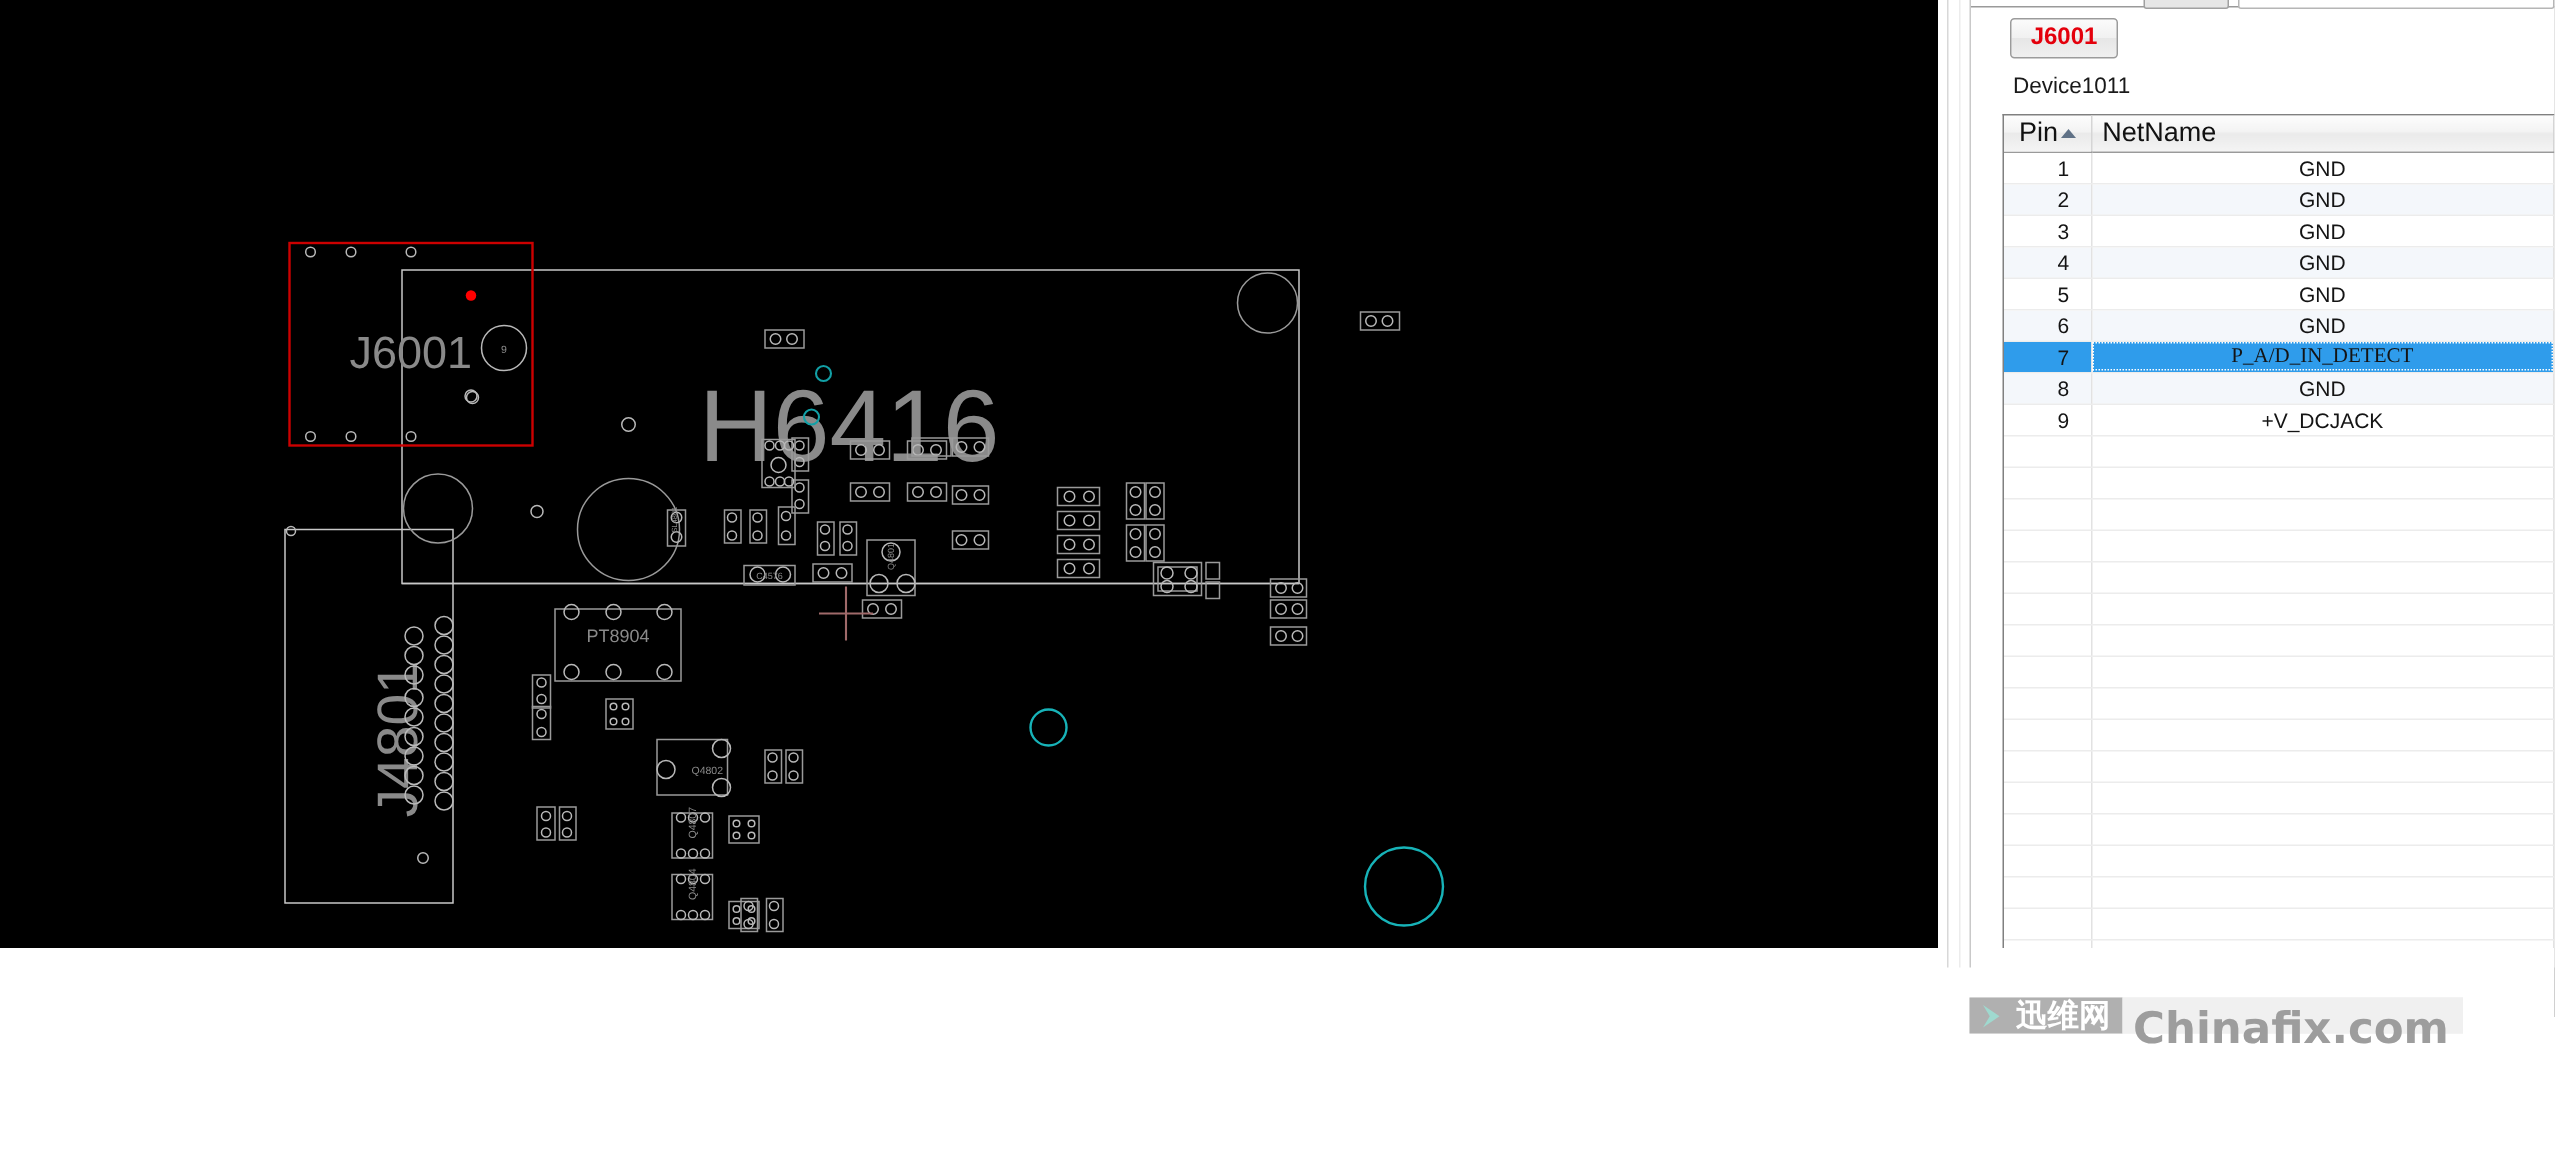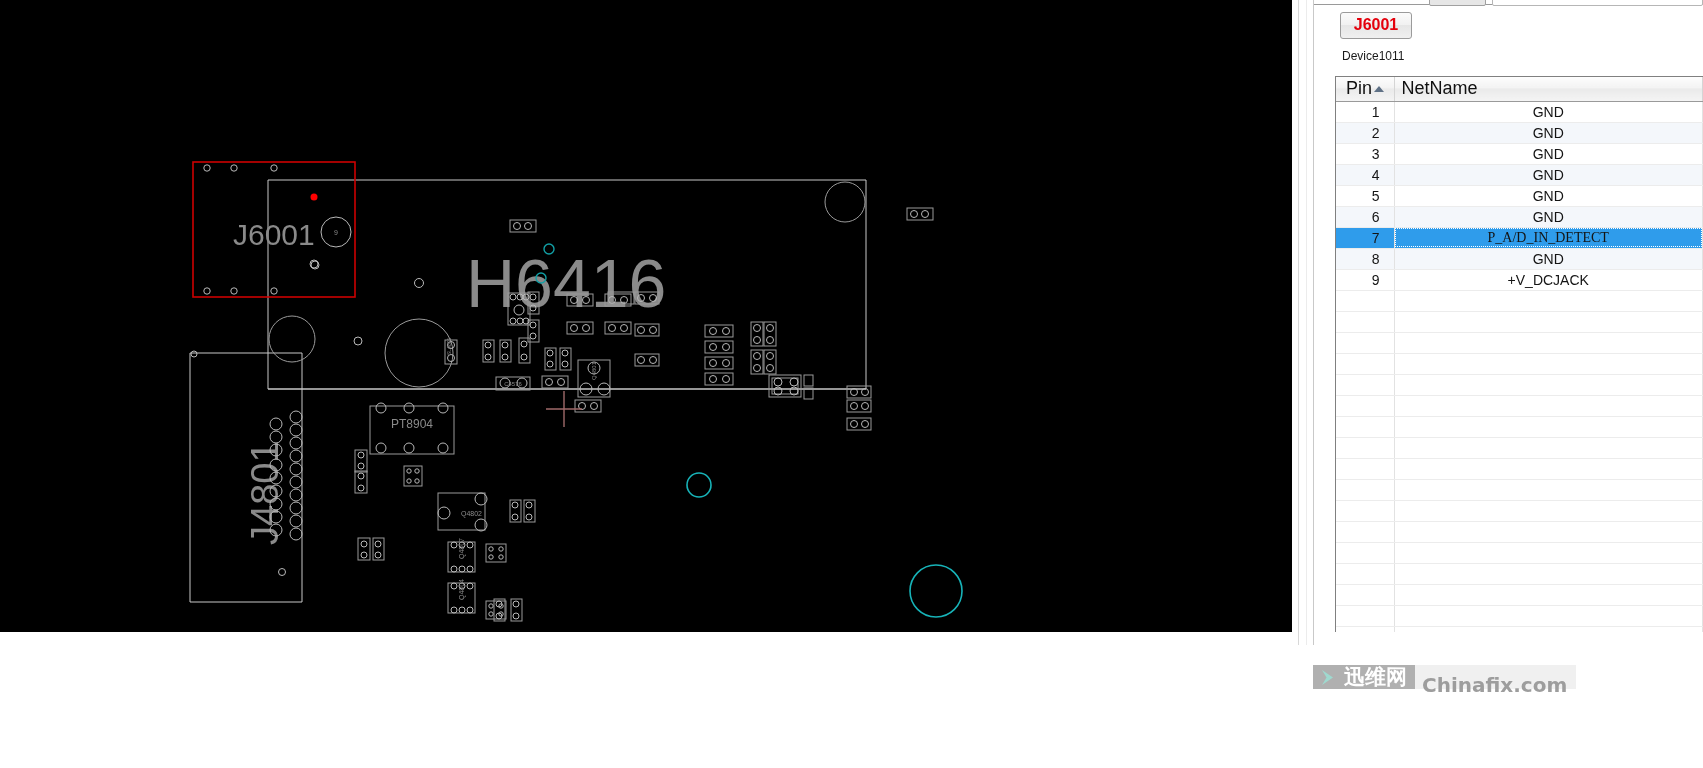--- a/index.html
+++ b/index.html
@@ -113,21 +113,21 @@
     font-family: "Liberation Sans", sans-serif;
     text-align: center;
     line-height: 18px;
     cursor: default;
   }
 
   #device-label {
     position: absolute;
     left: 28px;
     top: 49px;
-    font-size: 12px;
+    font-size: 15px;
     color: #1a1a1a;
     font-family: "Liberation Sans", sans-serif;
   }
 
   
   #pin-table-wrap {
     position: absolute;
     left: 21px;
     top: 76px;
     right: 0;
@@ -231,21 +231,21 @@
     font-weight: bold;
     letter-spacing: 0px;
     font-family: "DejaVu Sans", sans-serif;
   }
   #wm-right {
     display: flex;
     align-items: center;
     padding: 16px 9px 0 7px;
     background: #f0f0f0;
     color: #9d9d9d;
-    font-size: 20px;
+    font-size: 29px;
     font-weight: bold;
     font-family: "DejaVu Sans", sans-serif;
   }
 
   
   .silk { fill: #8a8a8a; font-family: "Liberation Sans", sans-serif; }
   .pad  { fill: none; stroke: #b9b9b9; stroke-width: 1; }
   .outline { fill: none; stroke: #c8c8c8; stroke-width: 1; }
   .thin { fill: none; stroke: #9a9a9a; stroke-width: 1; }
 </style>

